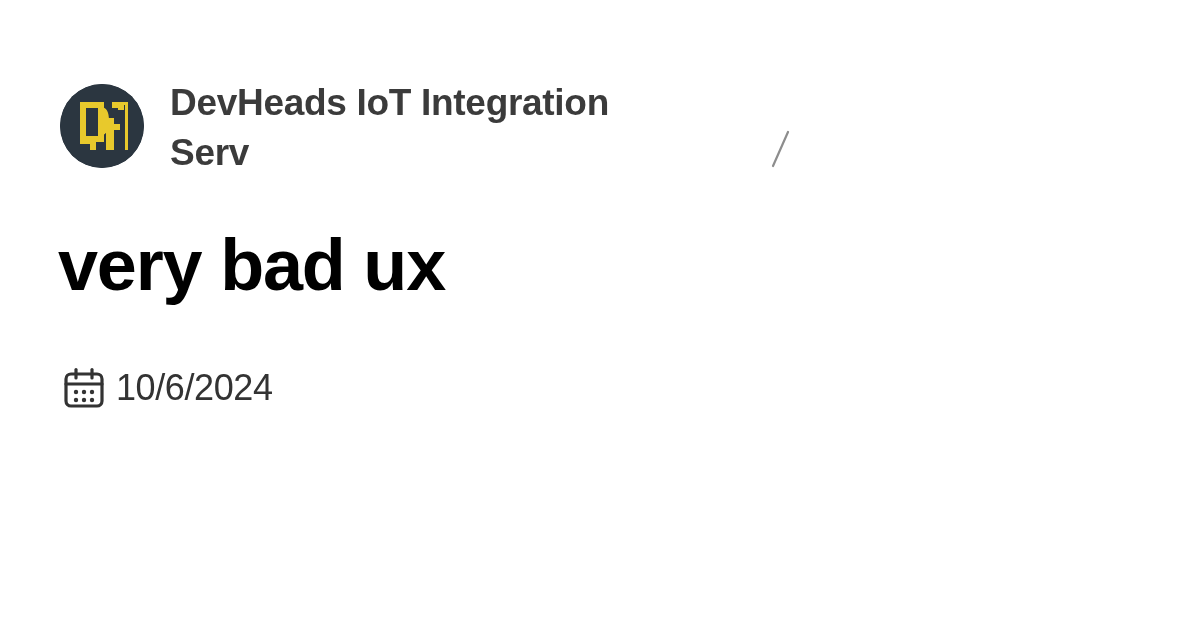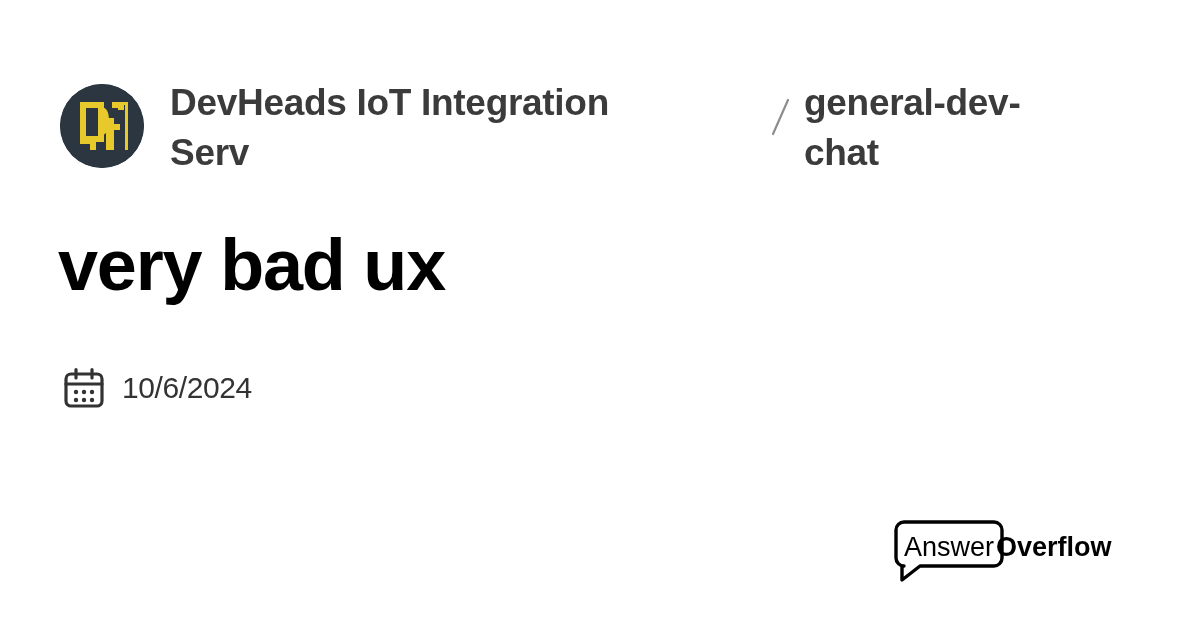--- a/index.html
+++ b/index.html
@@ -101,22 +101,22 @@
   
   .date-row {
     position: absolute;
     left: 62px;
     top: 366px;
     display: flex;
     align-items: center;
   }
   .cal-icon { flex: 0 0 auto; width: 44px; height: 44px; display: block; }
   .date-text {
-    margin-left: 16px;
-    font-size: 30px;
+    margin-left: 10px;
+    font-size: 36px;
     line-height: 34px;
     color: #333333;
     letter-spacing: -0.4px;
   }
 
   
   .watermark {
     position: absolute;
     left: 888px;
     top: 518px;
@@ -157,21 +157,20 @@
       </div>
       <div class="server-name">DevHeads IoT Integration Serv</div>
     </div>
 
     <div class="channel-block">
       <div class="slash">
         <svg width="22" height="44" viewBox="0 0 22 44">
           <line x1="18" y1="4" x2="3" y2="38" stroke="#8d8d8d" stroke-width="2.2" stroke-linecap="round"></line>
         </svg>
       </div>
-      <div class="channel-name">general-dev-chat</div>
     </div>
 
   </div>
 
   <div class="post-title">very bad ux</div>
 
   <div class="date-row">
     <svg class="cal-icon" viewBox="0 0 44 44">
       <g fill="none" stroke="#333333" stroke-width="3.2" stroke-linecap="round" stroke-linejoin="round">
         <rect x="4" y="8" width="36" height="32" rx="5"></rect>
@@ -184,35 +183,14 @@
         <circle cx="22" cy="26" r="2.2"></circle>
         <circle cx="30" cy="26" r="2.2"></circle>
         <circle cx="14" cy="34" r="2.2"></circle>
         <circle cx="22" cy="34" r="2.2"></circle>
         <circle cx="30" cy="34" r="2.2"></circle>
       </g>
     </svg>
     <div class="date-text">10/6/2024</div>
   </div>
 
-  <div class="watermark">
-    <svg width="230" height="70" viewBox="0 0 230 70">
-
-      <path d="M8 12
-               a8 8 0 0 1 8 -8
-               H106
-               a8 8 0 0 1 8 8
-               V40
-               a8 8 0 0 1 -8 8
-               H32
-               L14 62
-               V48
-               H16
-               a8 8 0 0 1 -8 -8
-               Z" fill="none" stroke="#000000" stroke-width="3.4" stroke-linejoin="round"></path>
-
-      <text x="16" y="38" font-family="Liberation Sans, sans-serif" font-size="27" font-weight="400" fill="#000000">Answer</text>
-
-      <text x="108" y="38" font-family="Liberation Sans, sans-serif" font-size="27" font-weight="bold" fill="#000000">Overflow</text>
-    </svg>
-  </div>
 
 </div>
 
 </body></html>

